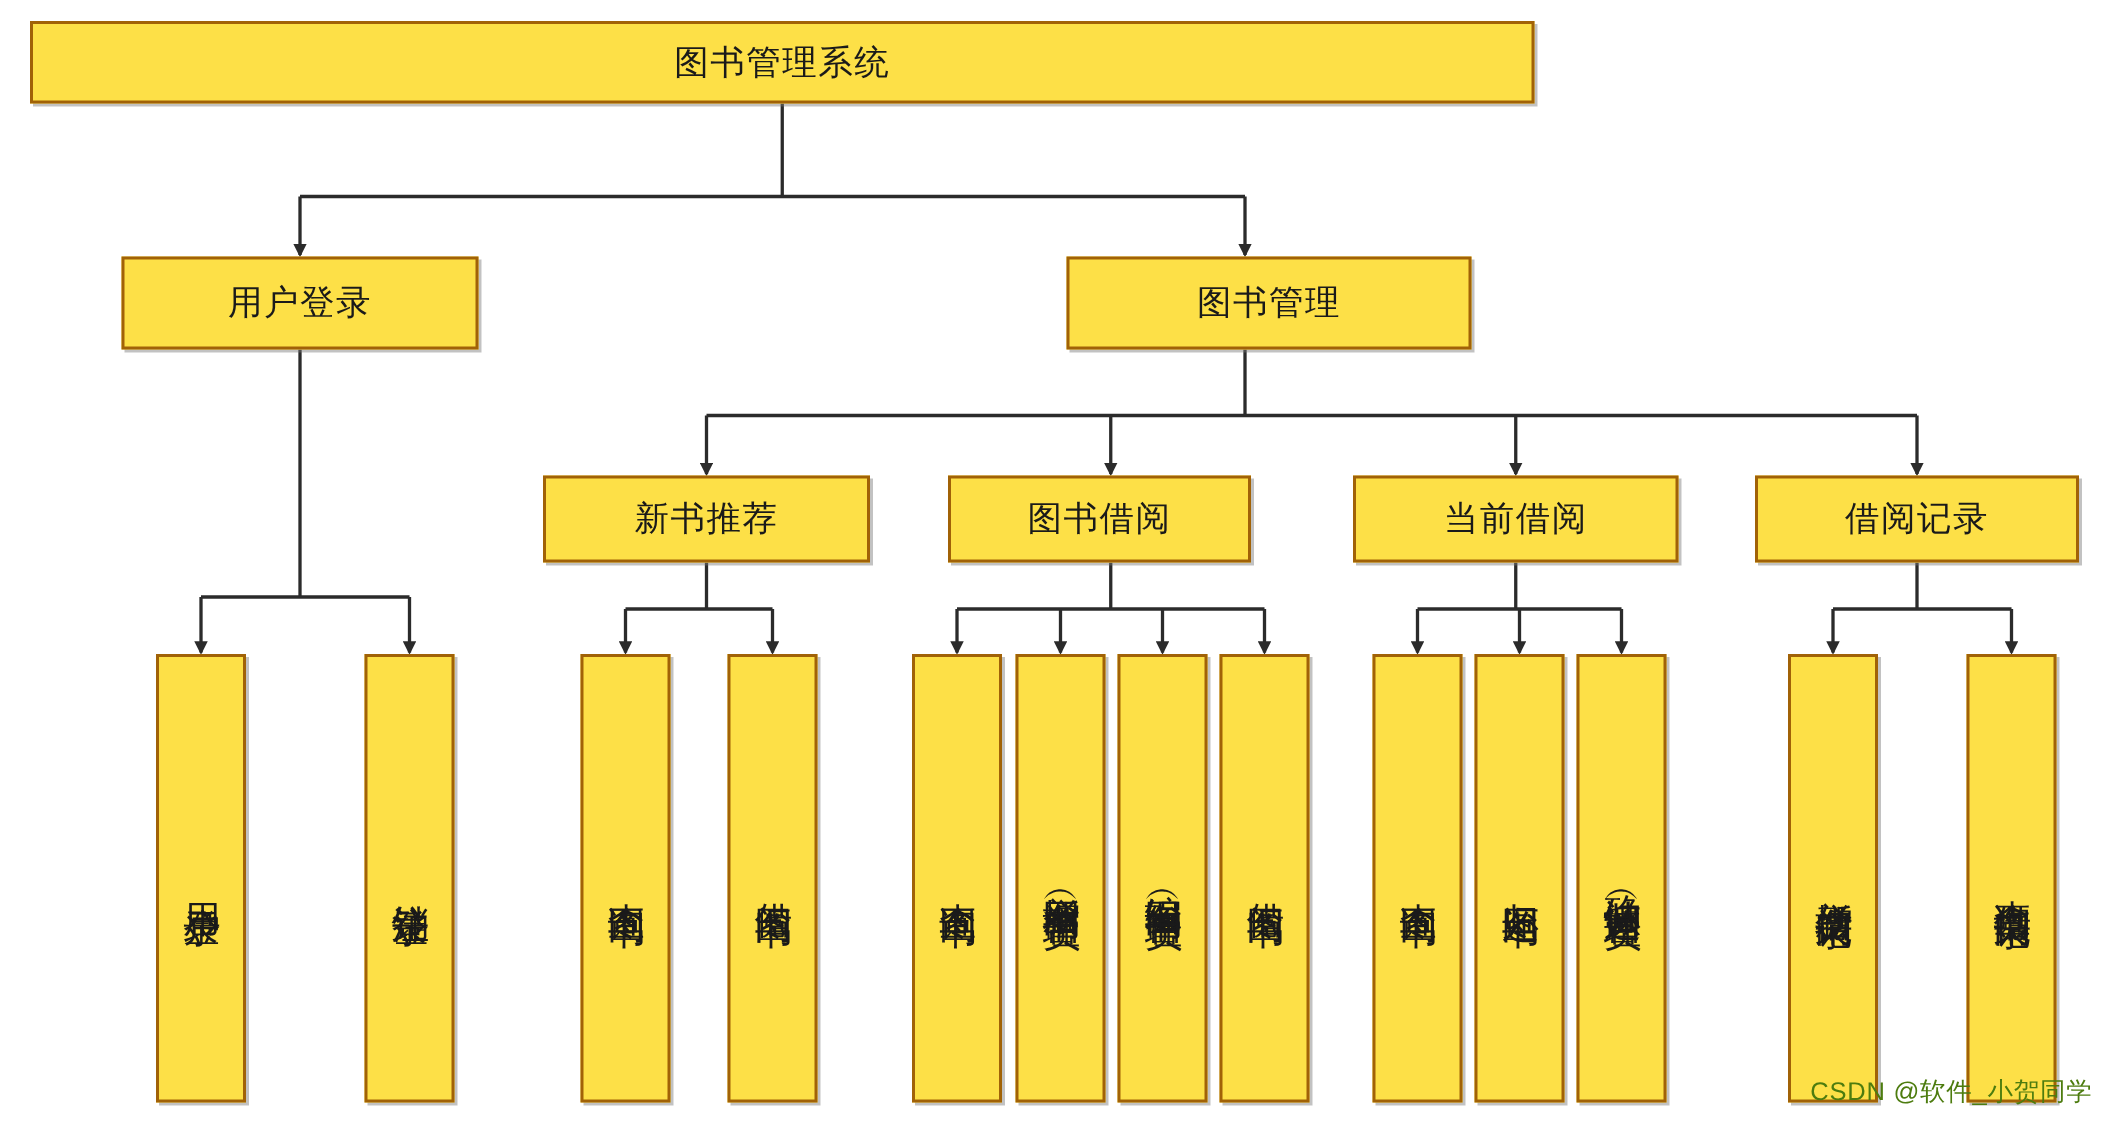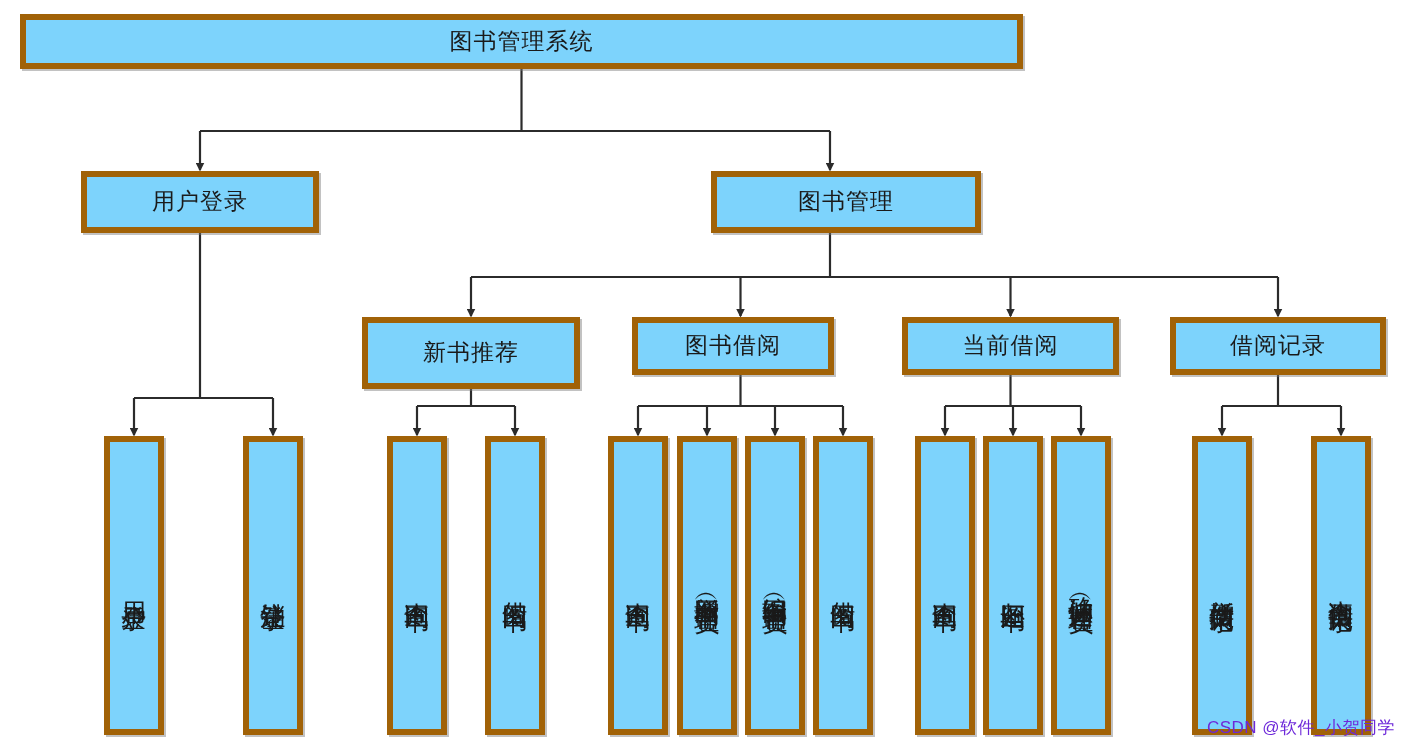--- a/index.html
+++ b/index.html
@@ -20,22 +20,22 @@
     position: absolute;
     left: 0;
     top: 0;
     width: 1405px;
     height: 747px;
     pointer-events: none;
   }
   .node {
     position: absolute;
     box-sizing: border-box;
-    border: 6px solid #a16207;
-    background: #7dd3fc;
+    border: 2px solid #a16207;
+    background: #fde047;
     display: flex;
     align-items: center;
     justify-content: center;
     color: #1a1a1a;
     box-shadow: 2px 2px 0 rgba(120,120,120,0.45);
   }
   .node-label {
     display: block;
     text-align: center;
     line-height: 1.18;
@@ -59,21 +59,21 @@
     line-height: 1.05;
     letter-spacing: 2px;
     white-space: normal;
     max-height: 280px;
   }
   #watermark {
     position: absolute;
     right: 10px;
     bottom: 8px;
     font-size: 17px;
-    color: #6d28d9;
+    color: #4d7c0f;
     letter-spacing: 0.5px;
     font-family: "Liberation Sans", "DejaVu Sans", sans-serif;
     white-space: nowrap;
   }
 </style>
 </head>
 <body>
 
 <div id="diagram-root">
 
@@ -124,21 +124,21 @@
     <span class="node-label">图书管理系统</span>
   </div>
 
   <div class="node horizontal" style="left: 81px; top: 171px; width: 238px; height: 62px;">
     <span class="node-label">用户登录</span>
   </div>
   <div class="node horizontal" style="left: 711px; top: 171px; width: 270px; height: 62px;">
     <span class="node-label">图书管理</span>
   </div>
 
-  <div class="node horizontal" style="left: 362px; top: 317px; width: 218px; height: 72px;">
+  <div class="node horizontal" style="left: 362px; top: 317px; width: 218px; height: 58px;">
     <span class="node-label">新书推荐</span>
   </div>
   <div class="node horizontal" style="left: 632px; top: 317px; width: 202px; height: 58px;">
     <span class="node-label">图书借阅</span>
   </div>
   <div class="node horizontal" style="left: 1170px; top: 317px; width: 216px; height: 58px;">
     <span class="node-label">借阅记录</span>
   </div>
   <div class="node horizontal" style="left: 902px; top: 317px; width: 217px; height: 58px;">
     <span class="node-label">当前借阅</span>

